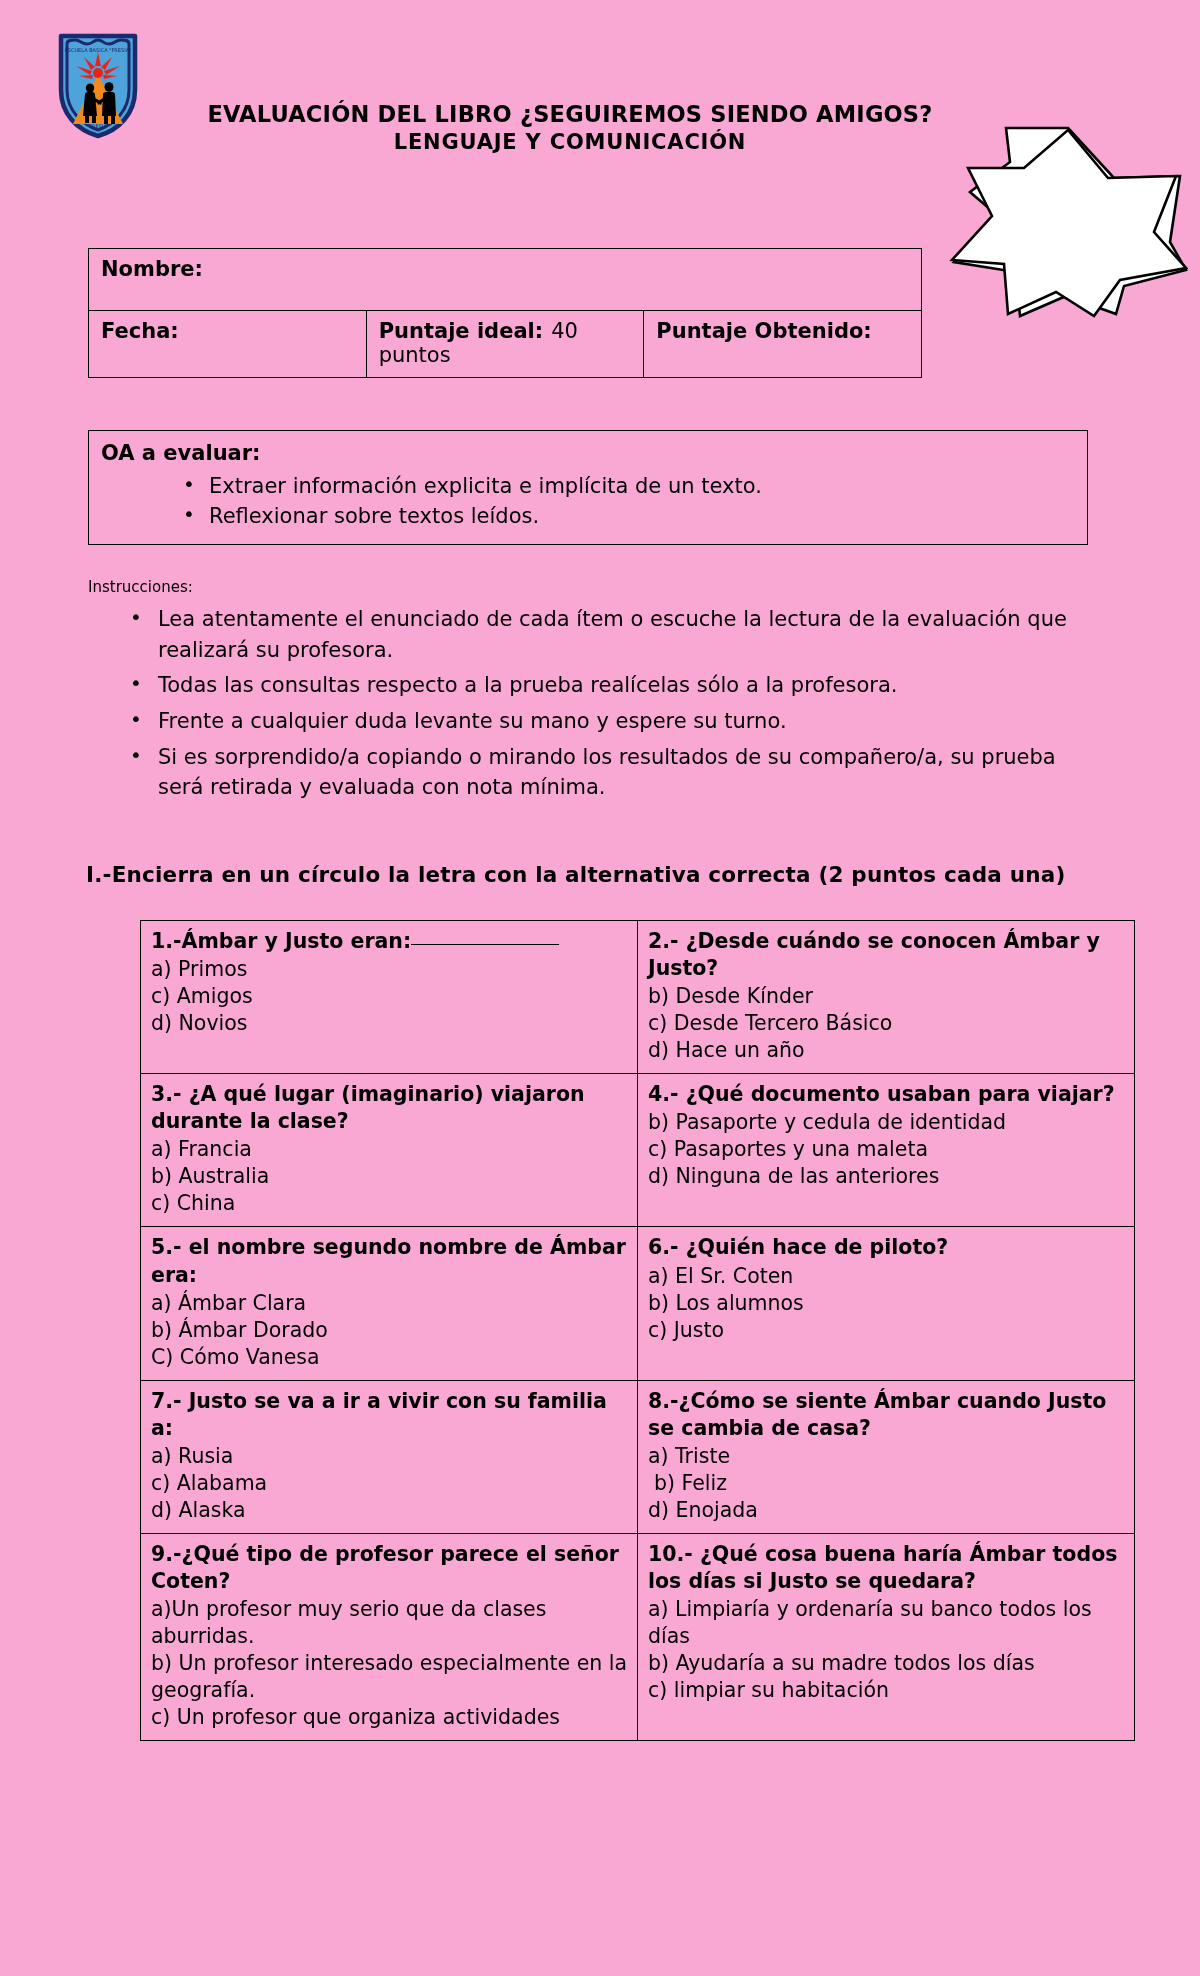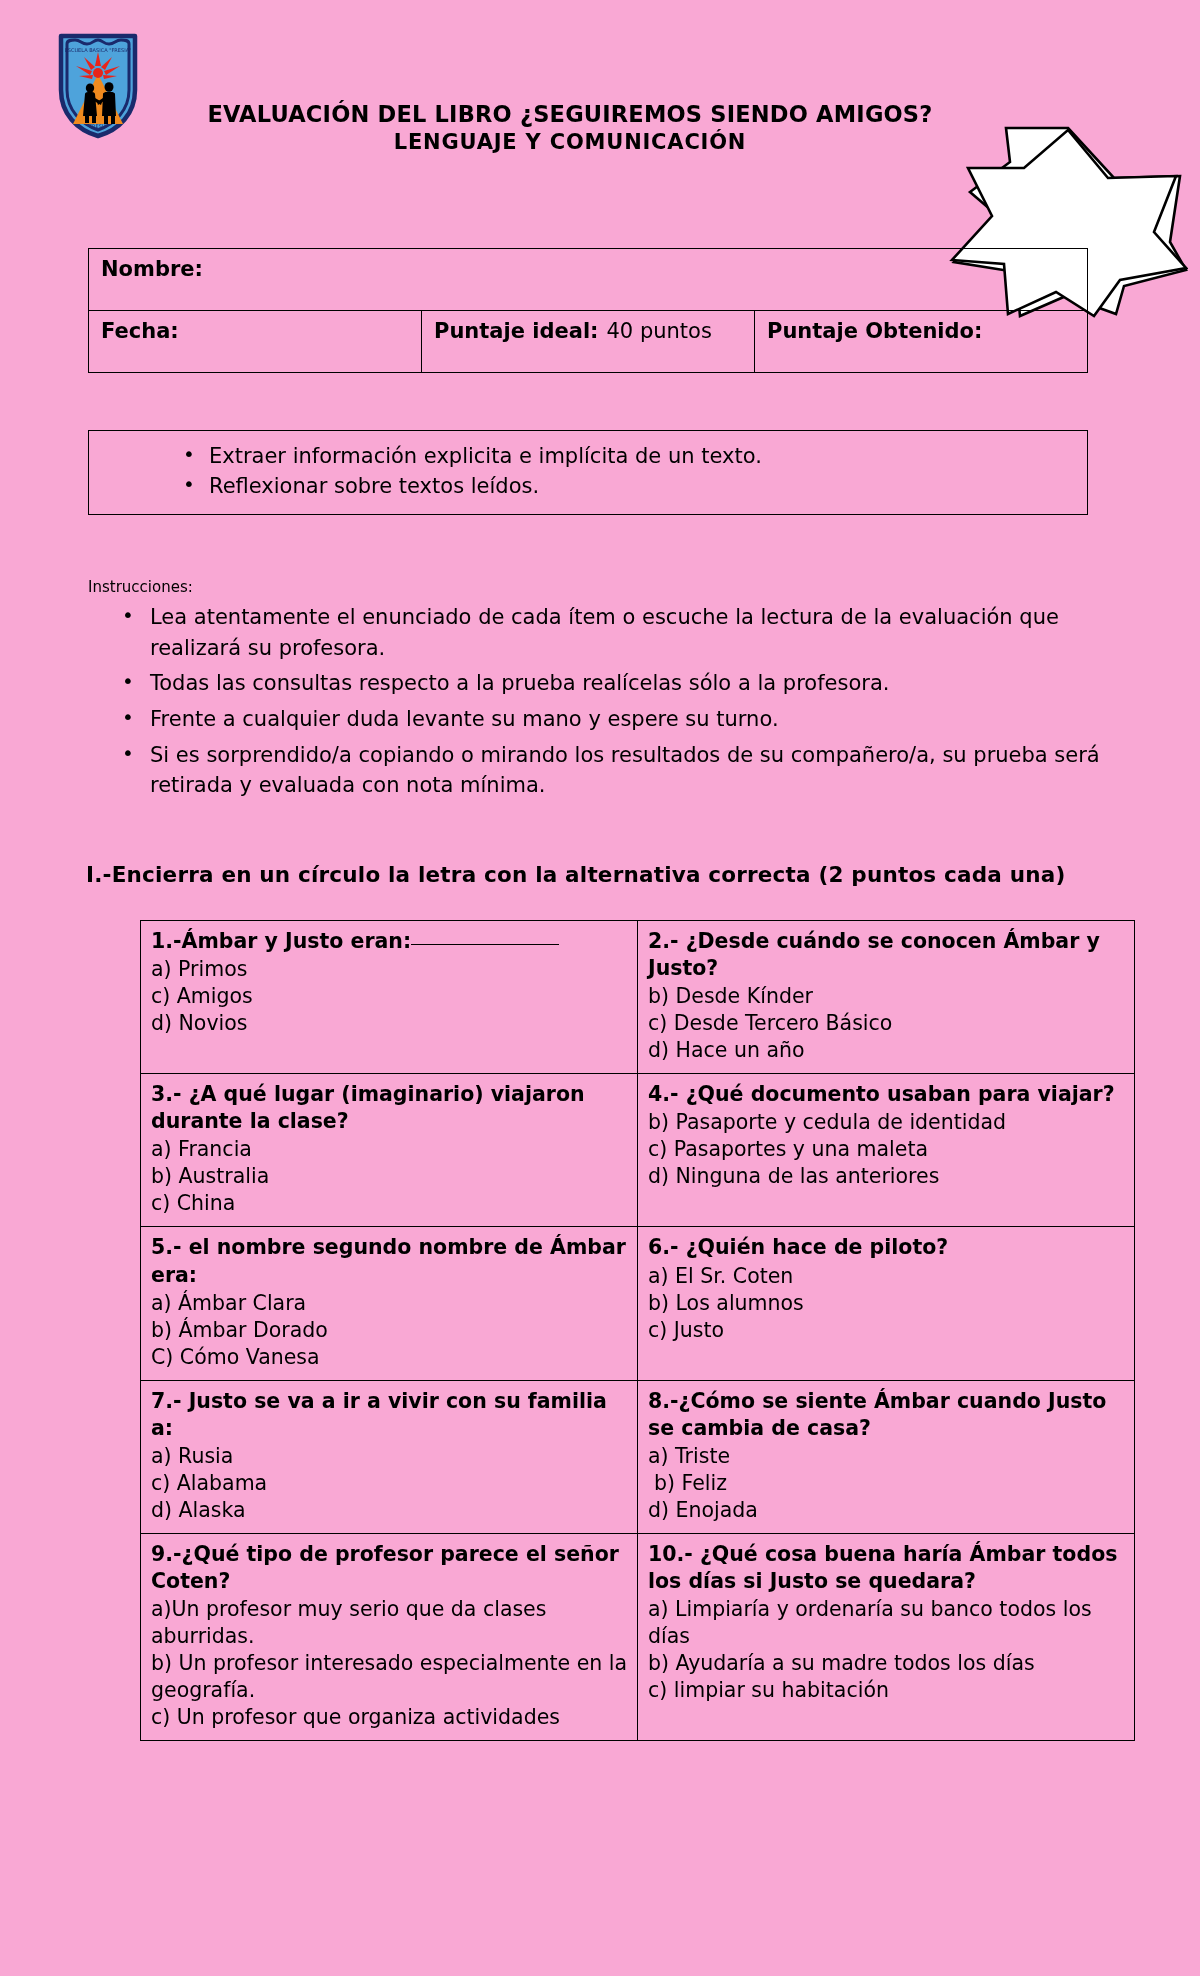--- a/index.html
+++ b/index.html
@@ -61,21 +61,21 @@
     width: 240px;
     height: 200px;
     pointer-events: none;
   }
 
   
   .info-table {
     position: absolute;
     left: 88px;
     top: 248px;
-    width: 1000px;
+    width: 834px;
     border-collapse: collapse;
     table-layout: fixed;
   }
   .info-table td {
     border: 1.6px solid #000;
     padding: 8px 10px 10px 12px;
     height: 43px;
     vertical-align: top;
     font-size: 21px;
     font-weight: bold;
@@ -125,21 +125,21 @@
     left: 88px;
     top: 578px;
     width: 1020px;
   }
   .instr-title {
     font-size: 15px;
     font-weight: normal;
     margin-bottom: 6px;
   }
   .instr-list {
-    margin: 0;
+    margin: 8px;
     padding-left: 62px;
     list-style: none;
   }
   .instr-list li {
     font-size: 21px;
     line-height: 1.46;
     position: relative;
     margin-bottom: 5px;
     padding-right: 8px;
   }
@@ -268,20 +268,21 @@
         <span>Puntaje ideal:</span><span class="val">40 puntos</span>
       </td>
       <td>
         <span>Puntaje Obtenido:</span>
       </td>
     </tr>
   </tbody>
     </table>
 
   <div class="oa-box">
+    <div class="oa-title">OA a evaluar:</div>
     <ul class="oa-list">
       <li>Extraer información explicita e implícita de un texto.</li>
       <li>Reflexionar sobre textos leídos.</li>
     </ul>
   </div>
 
   <div class="instr">
     <div class="instr-title">Instrucciones:</div>
     <ul class="instr-list">
       <li>Lea atentamente el enunciado de cada ítem o escuche la lectura de la evaluación que realizará su profesora.</li>

